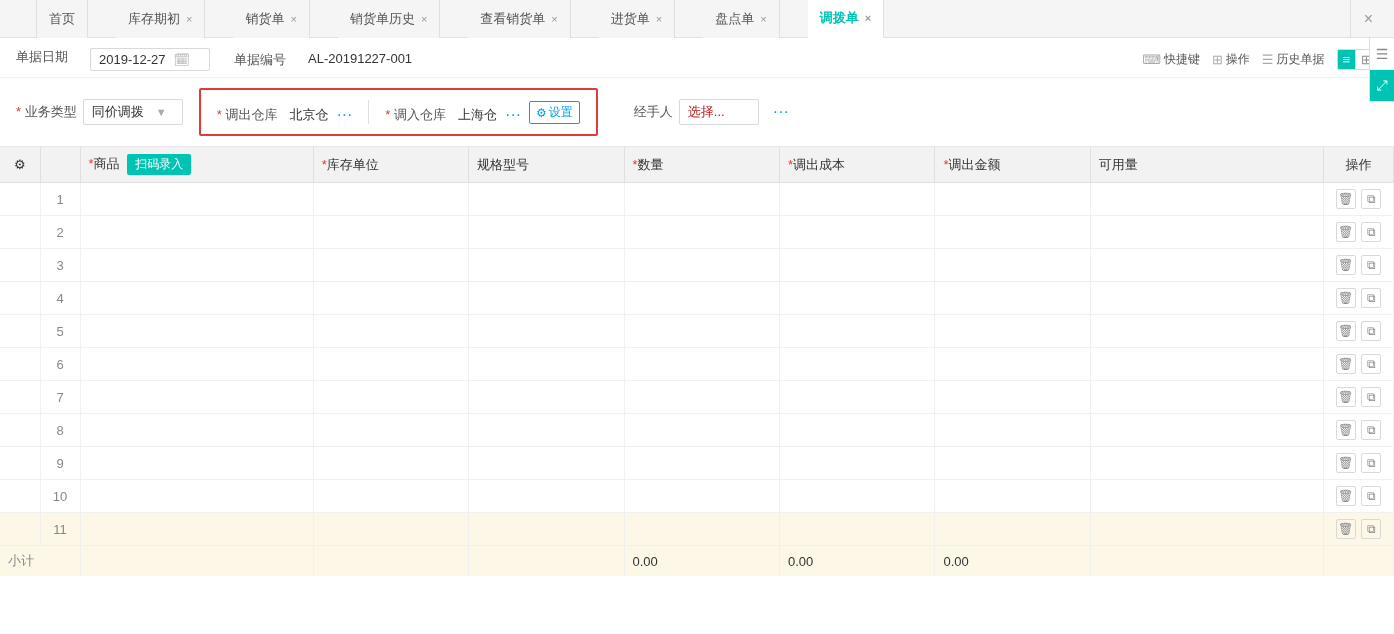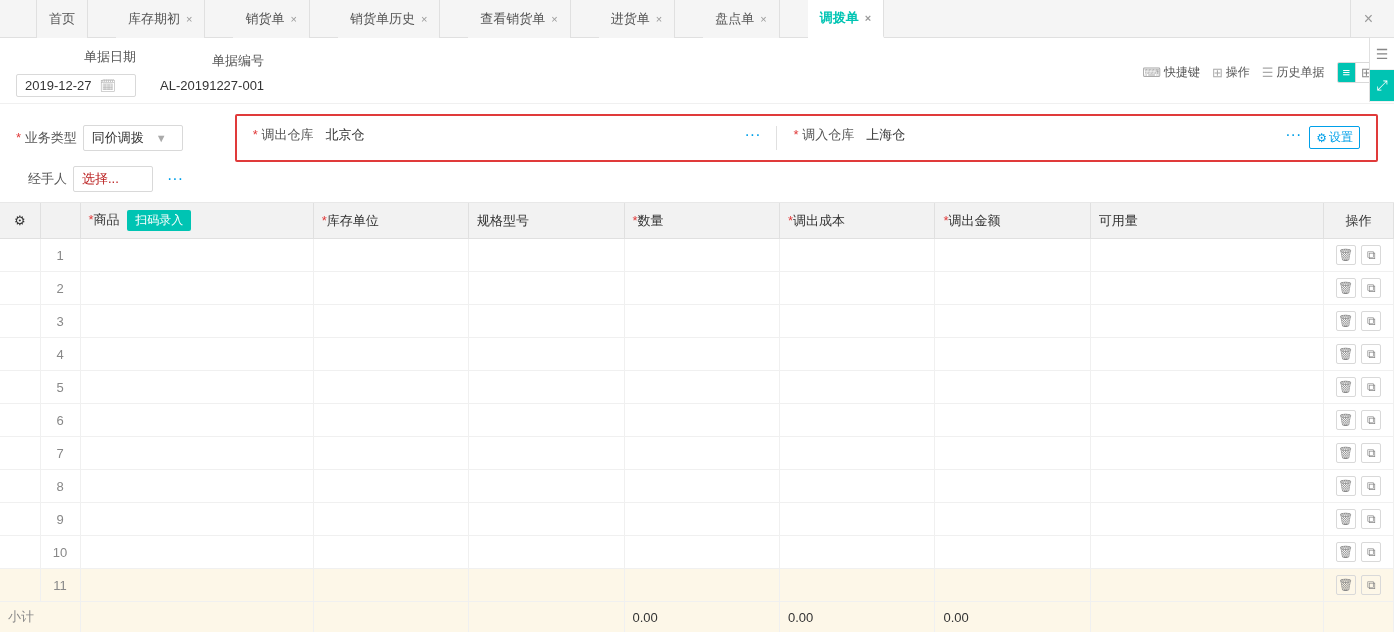--- a/index.html
+++ b/index.html
@@ -40,35 +40,34 @@
       margin-left: auto;
       width: 36px; height: 38px;
       display: flex; align-items: center; justify-content: center;
       font-size: 16px; color: #999; cursor: pointer;
       border-left: 1px solid #e0e0e0;
     }
 
     
     .form-area {
       padding: 10px 16px;
-      display: flex; flex-direction: column; gap: 4px;
+      display: flex; flex-direction: row; gap: 24px;
     }
     .form-row {
       display: flex; align-items: center; gap: 16px;
     }
 
     
     .red-box-section {
       border: 2px solid #e03a3a;
       border-radius: 2px;
       padding: 10px 16px;
-      display: flex; align-items: flex-start;
+      display: flex; align-items: flex-end;
       gap: 0;
       flex: 1;
-      margin-left: 36px;
     }
     .red-box-left {
       display: flex; align-items: center; gap: 8px;
       flex: 1;
     }
     .red-box-divider {
       width: 1px; background: #e0e0e0; height: 24px; margin: 0 16px;
     }
     .red-box-right {
       display: flex; align-items: center; gap: 8px;
@@ -170,21 +169,21 @@
     }
 
     
     .scroll-area {
       overflow-x: auto;
     }
     .scroll-area::-webkit-scrollbar { height: 6px; }
     .scroll-area::-webkit-scrollbar-thumb { background: #d9d9d9; border-radius: 3px; }
 
     .form-doc-row {
-      display: flex; align-items: flex-end; gap: 8px; flex-direction: column;
+      display: flex; align-items: flex-start; gap: 22px;
     }
     .doc-label { color: #555; }
     .doc-value { color: #333; font-size: 13px; }
 
     .top-header-row {
       display: flex; align-items: center;
       padding: 10px 16px 6px 16px;
       gap: 24px;
       border-bottom: 1px solid #f0f0f0;
     }

